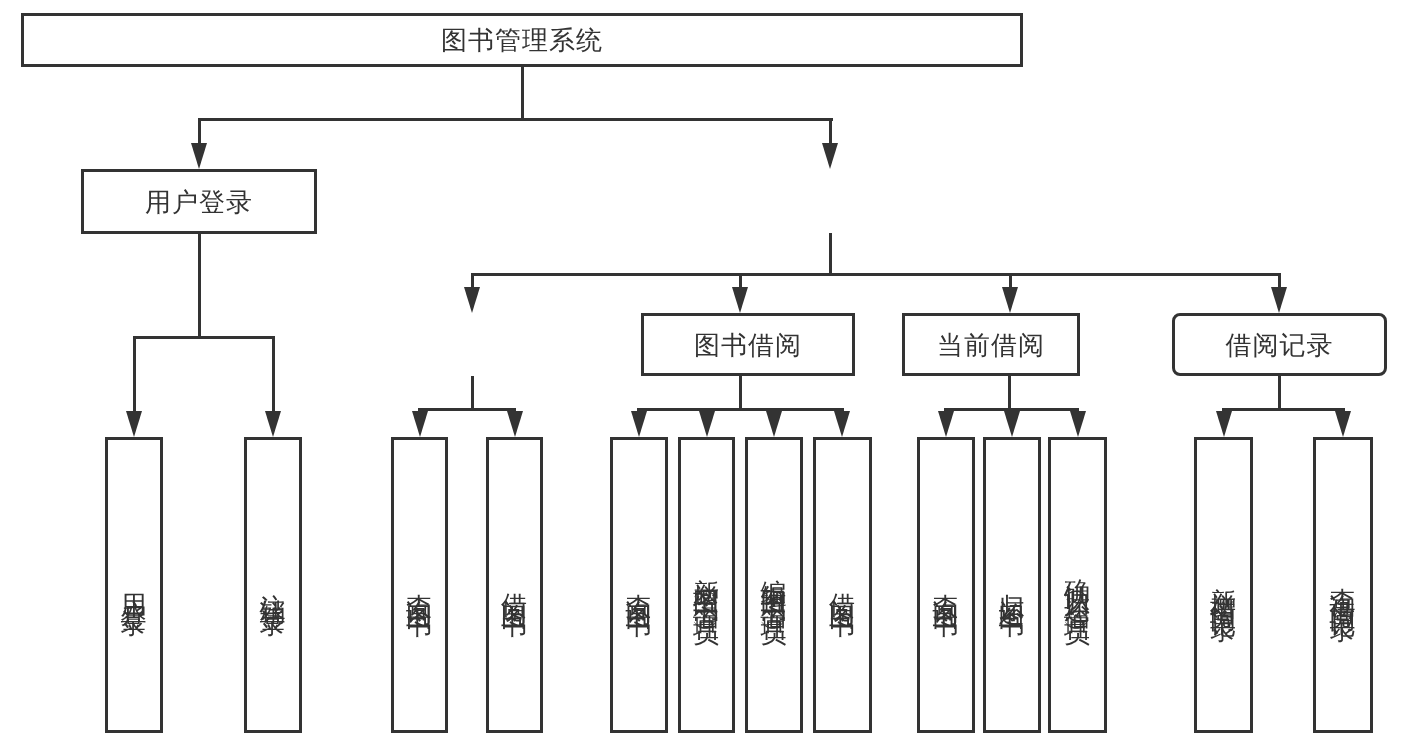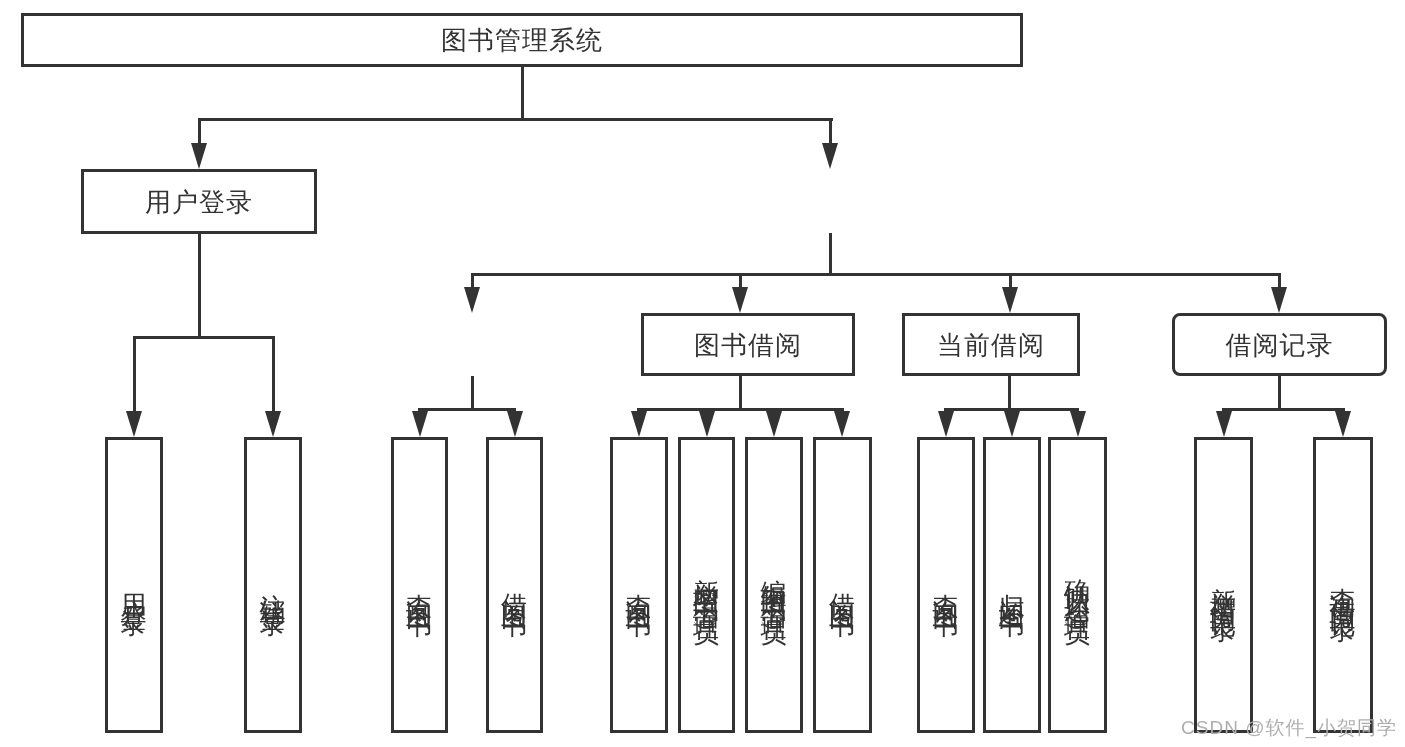--- a/index.html
+++ b/index.html
@@ -171,15 +171,14 @@
     <span>确认归还（管理员）</span>
   </div>
 
   <div class="box vbox" style="left:1194px; top:437px; width:59px; height:296px;">
     <span>新增借阅记录</span>
   </div>
   <div class="box vbox" style="left:1313px; top:437px; width:60px; height:296px;">
     <span>查询借阅记录</span>
   </div>
 
-  <div class="watermark">CSDN @软件_小贺同学</div>
 
 </div>
 
 </body></html>

